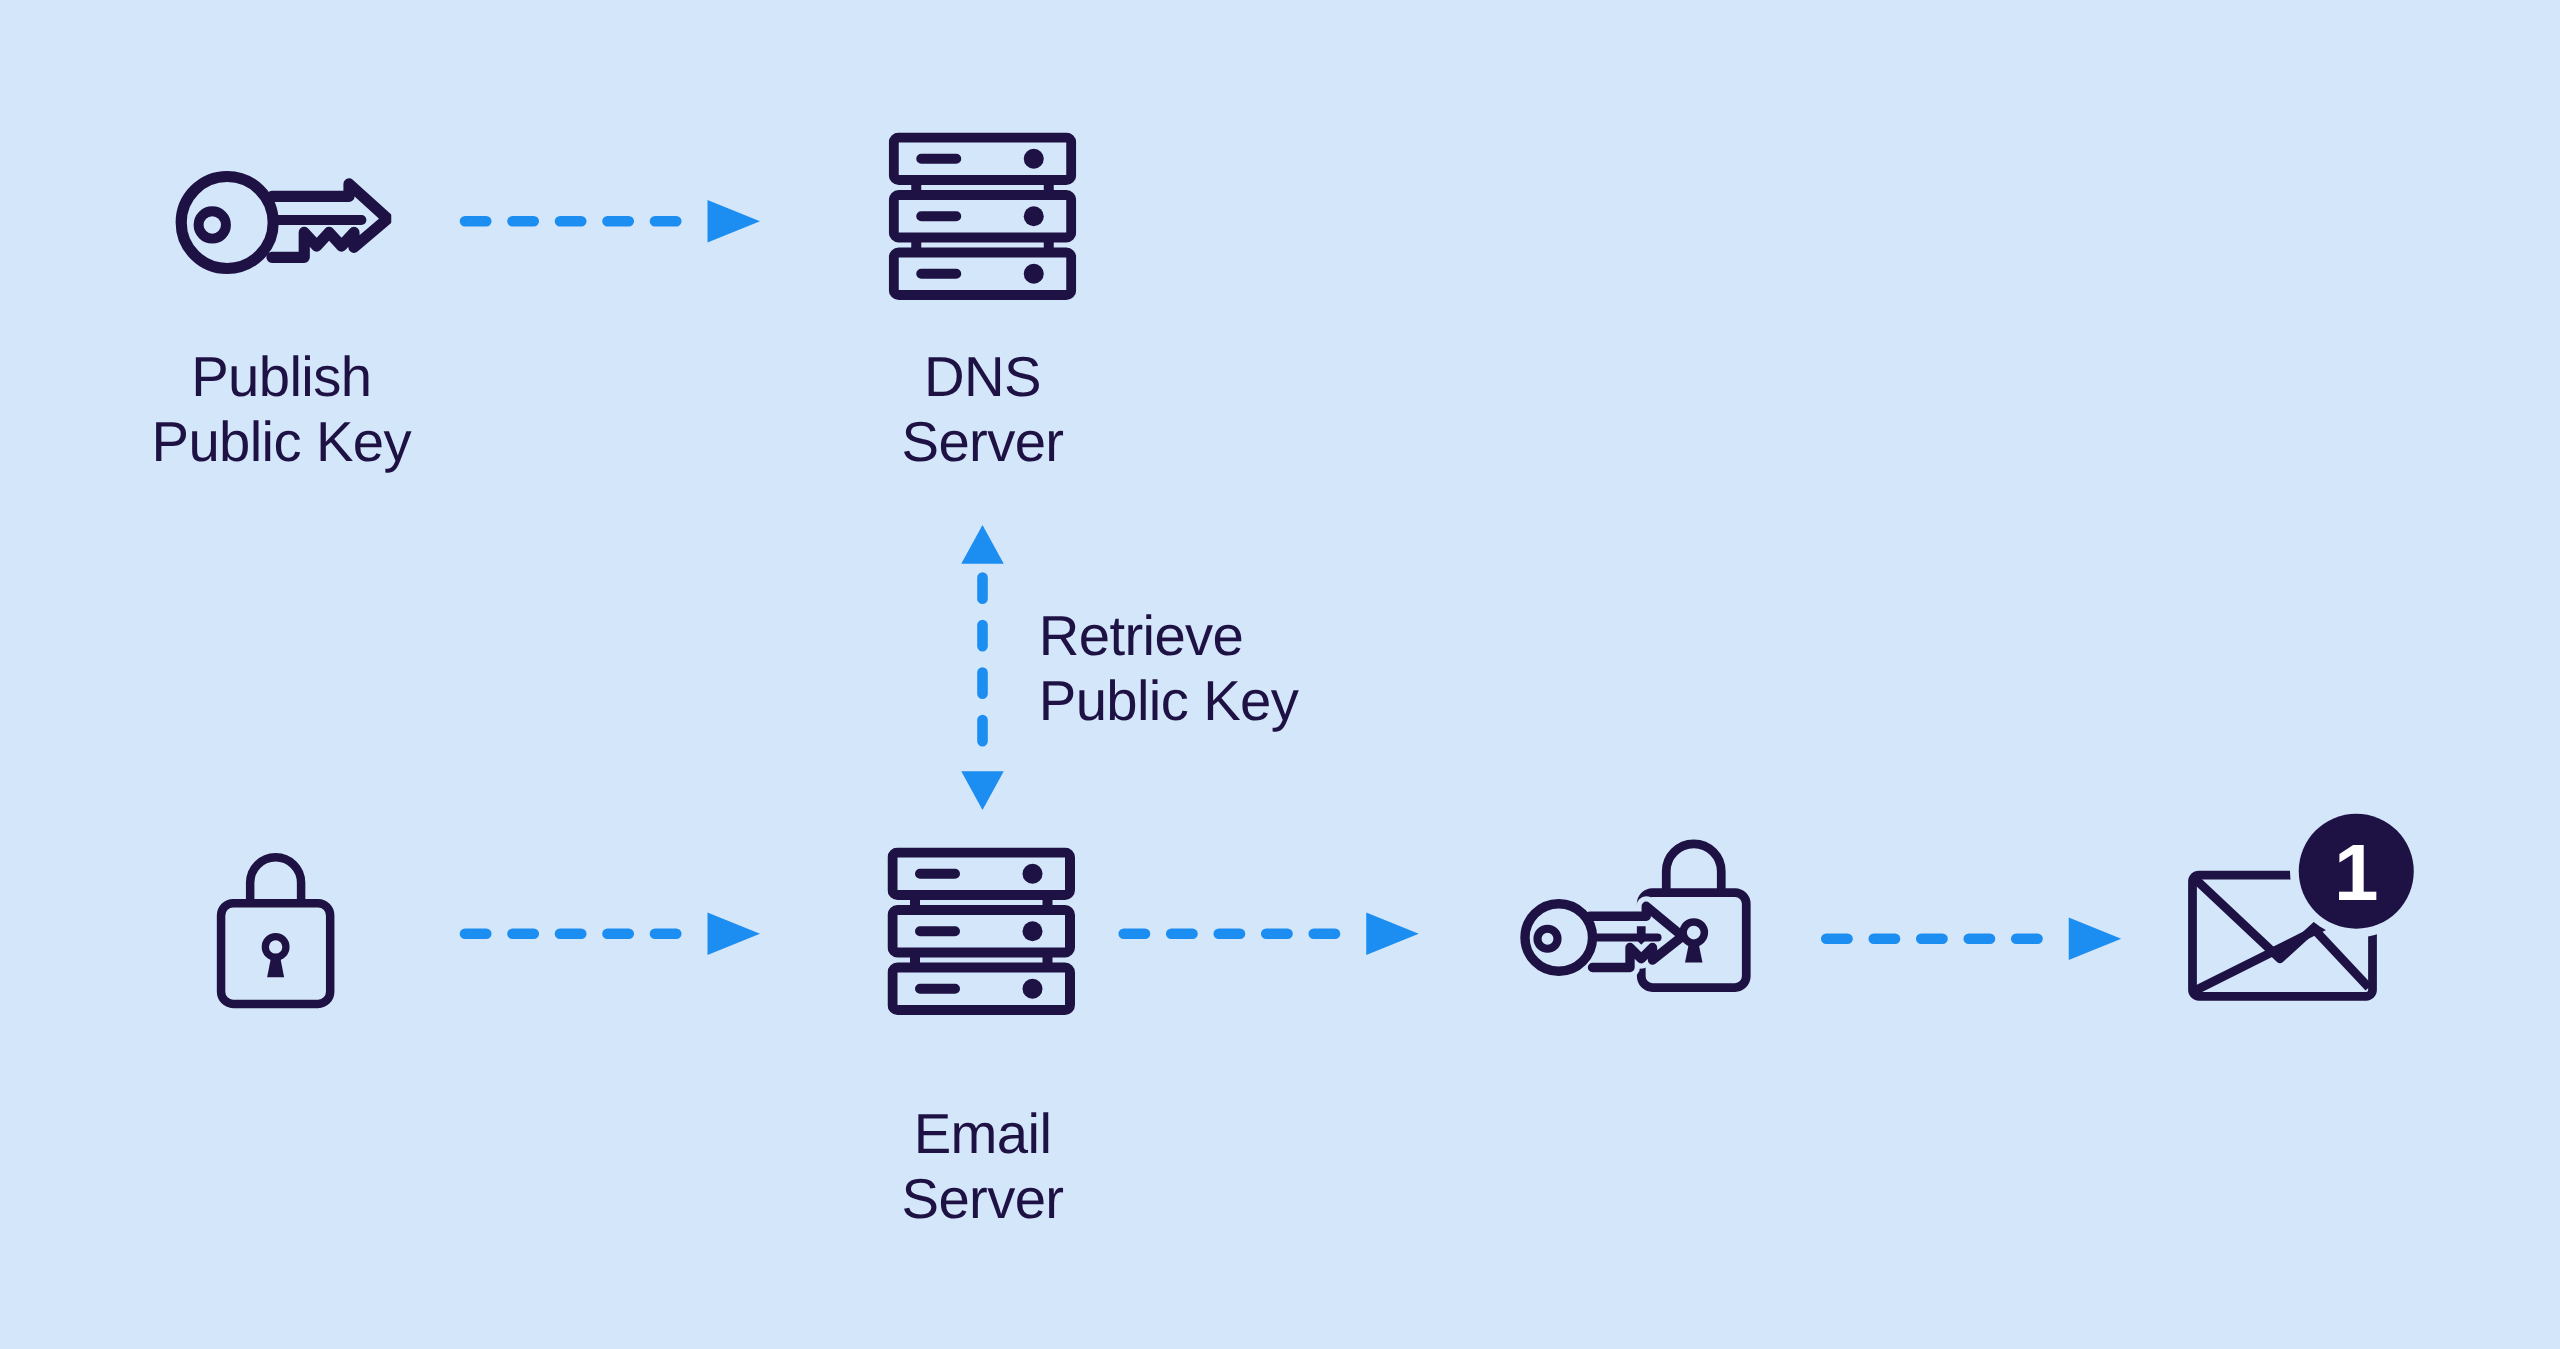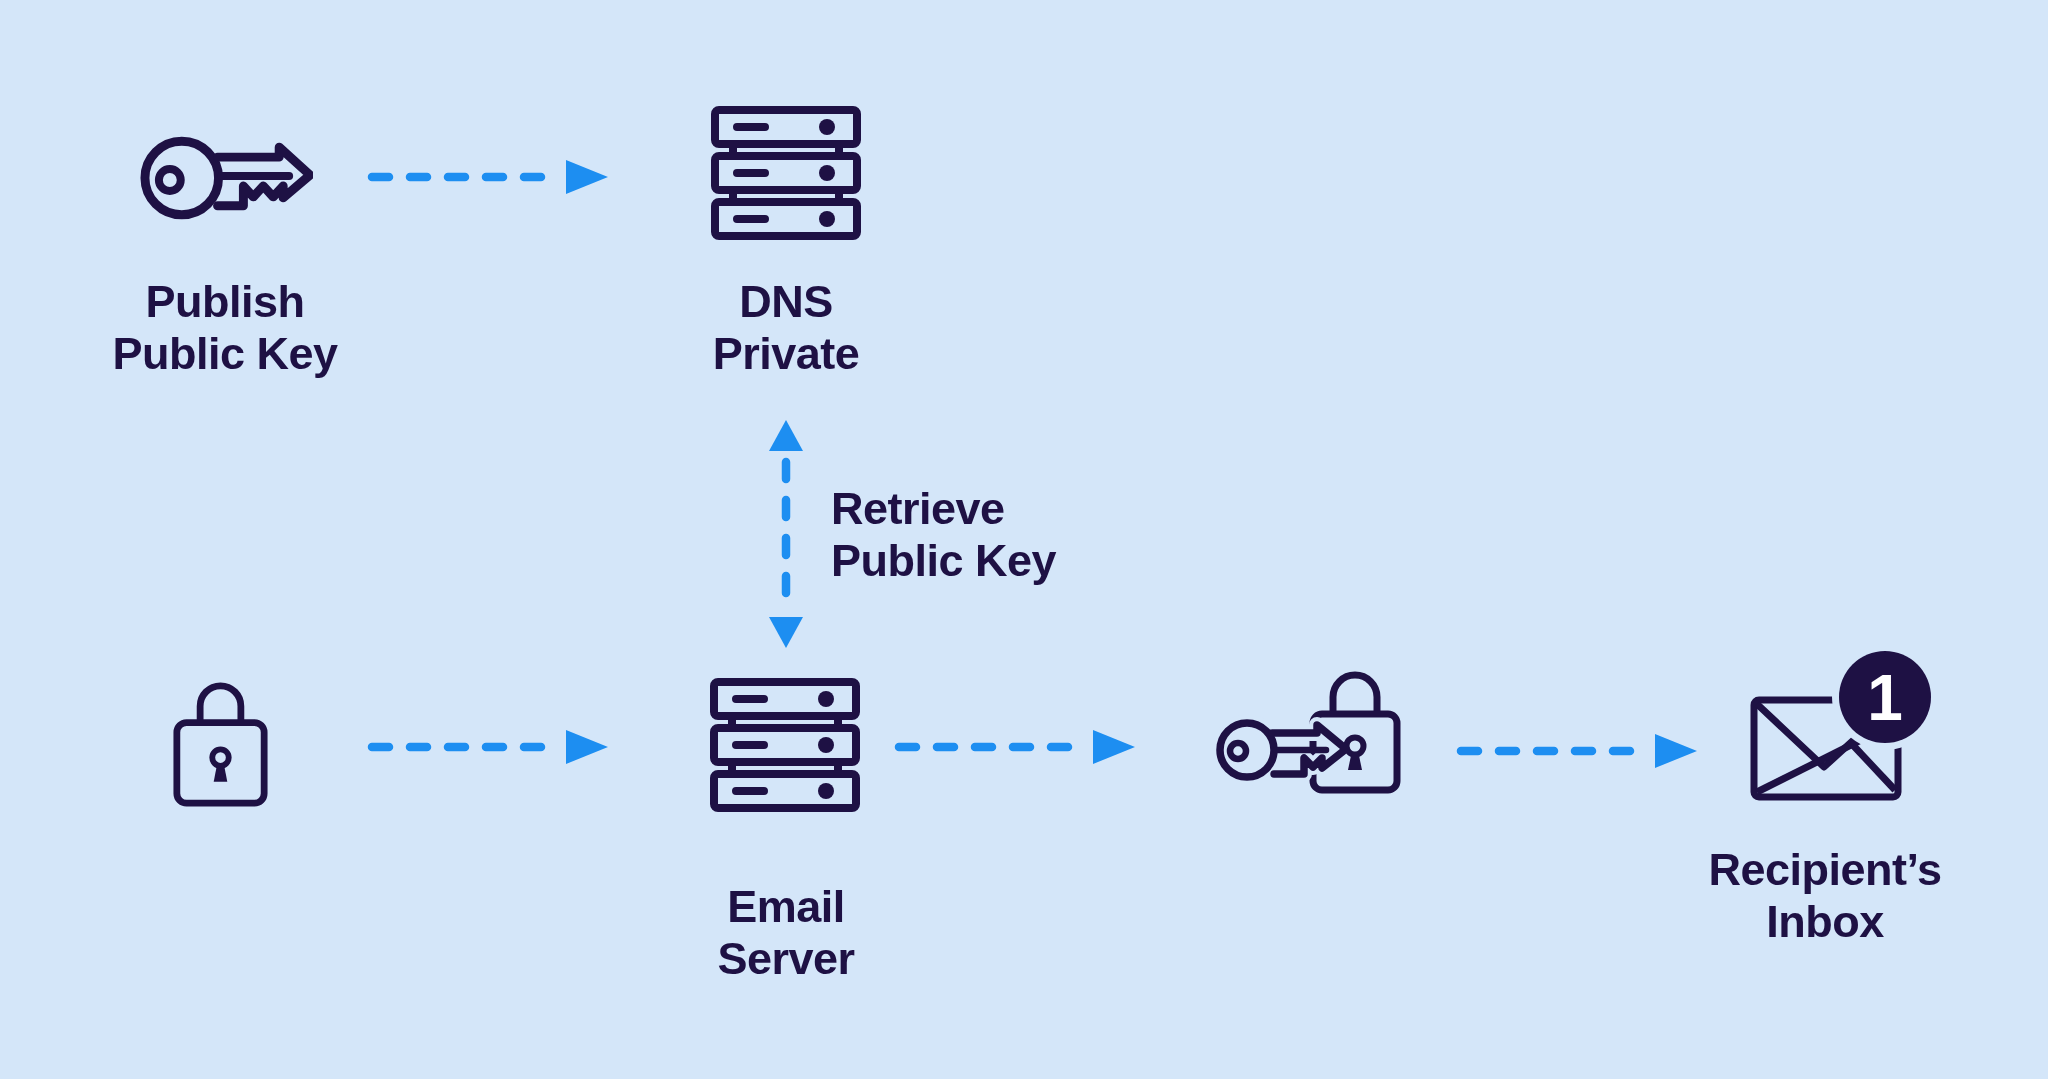--- a/index.html
+++ b/index.html
@@ -13,21 +13,21 @@
     position:relative;width:2048px;height:1079px;overflow:hidden;
     background:var(--background);
     font-family:"Liberation Sans",sans-serif;
   }
   .abs{position:absolute;}
   .icon-wrap svg{display:block;width:100%;height:100%;}
   .ink{color:var(--ink);}
   .accent{color:var(--accent);}
   .label{
     position:absolute;
-    font-weight:700;
+    font-weight:400;
     font-size:45px;
     line-height:52px;
     letter-spacing:-0.5px;
     color:var(--ink);
     white-space:pre-line;
   }
   .center{text-align:center;}
 </style>
 </head>
 <body>
@@ -66,21 +66,21 @@
         <path d="M26 21 H54 M26 67 H54 M26 113 H54"></path>
       </g>
       <g fill="currentColor">
         <circle cx="116" cy="21" r="8"></circle>
           <circle cx="116" cy="67" r="8"></circle>
           <circle cx="116" cy="113" r="8"></circle>
       </g>
     </svg>
   </div>
   <div class="label center" style="left:601px;top:276px;width:370px">DNS
-Private</div>
+Server</div>
 
   <div class="abs icon-wrap" style="left:766px;top:418px;width:40px;height:232px">
     <svg viewBox="0 0 40 232" class="accent" aria-hidden="true">
       <path d="M20 2 L37 33 L3 33 Z" fill="currentColor"></path>
       <path d="M20 230 L37 199 L3 199 Z" fill="currentColor"></path>
       <line x1="20" y1="44" x2="20" y2="188" stroke="currentColor" stroke-width="8.5" stroke-dasharray="17 21" stroke-linecap="round"></line>
     </svg>
   </div>
   <div class="label" style="left:831px;top:483px;width:340px">Retrieve
 Public Key</div>
@@ -167,16 +167,14 @@
         <path d="M17 152 L153 84"></path>
         <path d="M155 150 L110 102"></path>
       </g>
       <g>
         <circle cx="145" cy="57" r="53" fill="var(--background)"></circle>
         <circle cx="145" cy="57" r="46" fill="currentColor"></circle>
         <text x="145" y="80" text-anchor="middle" font-size="64" font-weight="bold" font-family="&quot;Liberation Sans&quot;, sans-serif" fill="var(--badge-text)">1</text>
       </g>
     </svg>
   </div>
-  <div class="label center" style="left:1640px;top:844px;width:370px">Recipient’s
-Inbox</div>
 
 </div>
 
 </body></html>

